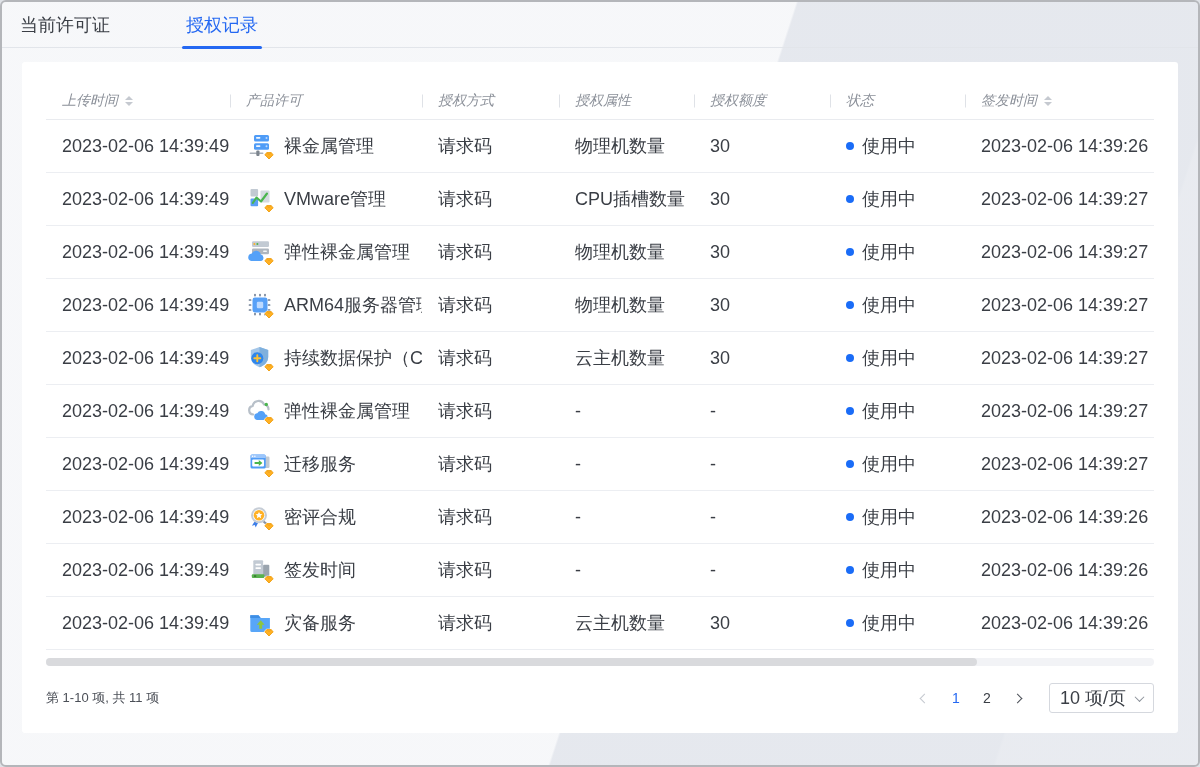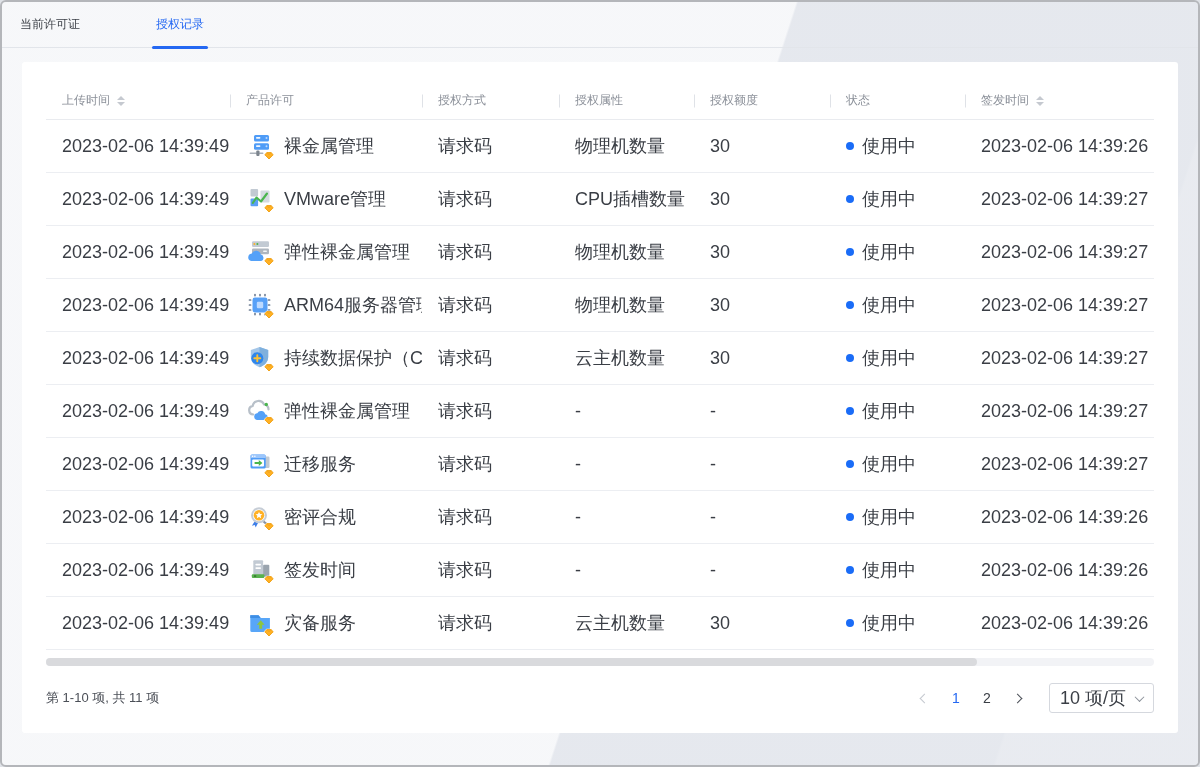--- a/index.html
+++ b/index.html
@@ -7,32 +7,32 @@
   .screen { position:relative; width:1200px; height:767px; background:#eef0f4;
             border:2px solid #b4b6ba; border-radius:6px; overflow:hidden; }
   .bg-deco { position:absolute; inset:0; pointer-events:none;
     background:
       linear-gradient(108deg, rgba(255,255,255,.50) 0%, rgba(255,255,255,.50) 55%, rgba(219,223,231,.45) 55.15%),
       linear-gradient(288deg, rgba(255,255,255,.35) 0%, rgba(255,255,255,.35) 14%, transparent 14.2%);
   }
   
   .tabbar { position:relative; height:46px; display:flex; align-items:center; padding-left:14px;
             border-bottom:1px solid #e2e5ea; }
-  .tab { position:relative; height:46px; display:flex; align-items:center; font-size:12px;
+  .tab { position:relative; height:46px; display:flex; align-items:center; font-size:18px;
          color:#3a3e45; margin-right:24px; padding:0 4px; cursor:pointer; }
   .tab.active { color:#2468f2;margin-left:44px; }
   .tab.active::after { content:""; position:absolute; left:0; right:0; bottom:-1px; height:3px;
                        background:#2468f2; border-radius:1.5px; }
   
   .card { position:absolute; left:20px; right:20px; top:60px; bottom:32px; background:#fff;
           border-radius:3px; padding:20px 24px 0; }
   
   .thead { display:flex; align-items:center; height:38px; border-bottom:1px solid #e9ebef; }
   .hcell { position:relative; display:flex; align-items:center; padding-left:16px;
-           font-size:12px; color:#8b9099; height:100%; }
+           font-size:14px; color:#8b9099; height:100%;font-style:italic; }
   .hcell:not(:first-child)::before { content:""; position:absolute; left:0; top:50%;
            transform:translateY(-50%); width:1px; height:13px; background:#dfe2e7; }
   .c1{flex:0 0 184px;} .c2{flex:0 0 192px;} .c3{flex:0 0 137px;} .c4{flex:0 0 135px;}
   .c5{flex:0 0 136px;} .c6{flex:0 0 135px;} .c7{flex:1 1 auto;}
   .sort { display:inline-flex; flex-direction:column; gap:2px; margin-left:7px; }
   .sort i { display:block; width:0; height:0; border-left:4px solid transparent; border-right:4px solid transparent; }
   .sort .up   { border-bottom:4.5px solid #c5c9d0; }
   .sort .down { border-top:4.5px solid #c5c9d0; }
   .trow { display:flex; align-items:center; height:53px; border-bottom:1px solid #eceef2;
           font-size:18px; color:#3a3e45; }

